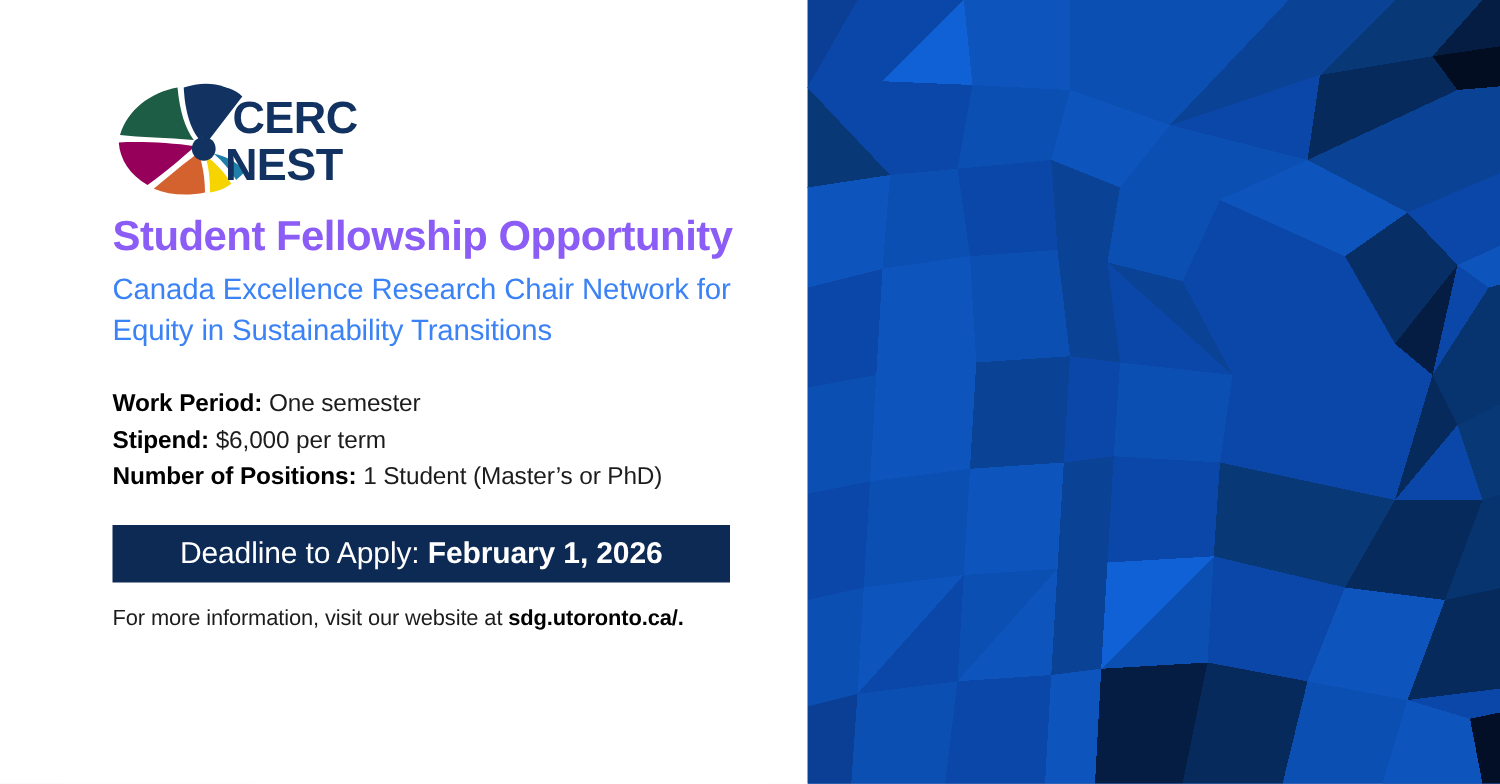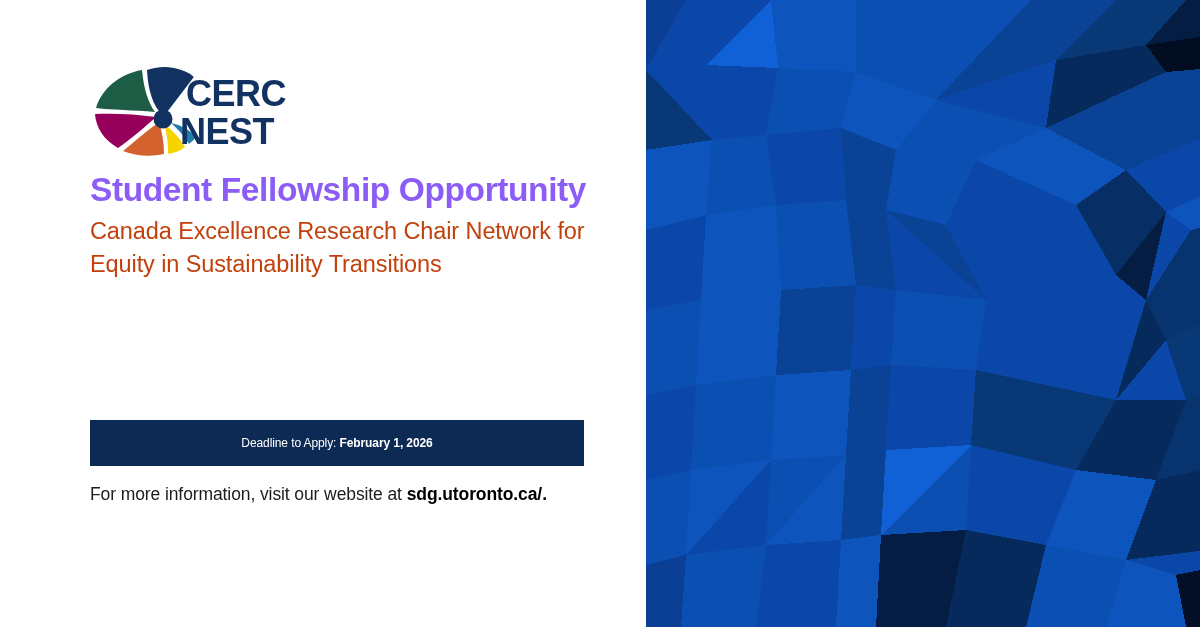--- a/index.html
+++ b/index.html
@@ -58,21 +58,21 @@
     white-space: nowrap;
   }
   .subhead {
     position: absolute;
     left: 42px;
     top: 215px;
     margin: 0;
     width: 530px;
     font-size: 23.5px;
     font-weight: normal;
-    color: #c2410c;
+    color: #3b82f6;
     line-height: 1.42;
     letter-spacing: -0.1px;
   }
 
   
   .details {
     position: absolute;
     left: 42px;
     top: 309px;
     width: 540px;
@@ -97,21 +97,21 @@
     top: 420px;
     width: 494px;
     height: 46px;
     background: #0d2a55;
     display: flex;
     align-items: center;
     justify-content: center;
     box-sizing: border-box;
   }
   .deadline-text {
-    font-size: 12px;
+    font-size: 24px;
     color: #ffffff;
     letter-spacing: -0.1px;
     white-space: nowrap;
   }
   .deadline-date {
     font-weight: bold;
     color: #ffffff;
   }
 
   
@@ -172,20 +172,34 @@
 
         <text x="96" y="44" font-family="'Liberation Sans', sans-serif" font-size="36" font-weight="bold" fill="#123262" letter-spacing="-0.5">CERC</text>
         <text x="90" y="82" font-family="'Liberation Sans', sans-serif" font-size="36" font-weight="bold" fill="#123262" letter-spacing="-0.5">NEST</text>
       </svg>
     </div>
 
     <h1 class="headline">Student Fellowship Opportunity</h1>
 
     <p class="subhead">Canada Excellence Research Chair Network for Equity in Sustainability Transitions</p>
 
+    <div class="details">
+      <div class="detail-line">
+        <span class="detail-label">Work Period:</span>
+        <span class="detail-value">One semester</span>
+      </div>
+      <div class="detail-line">
+        <span class="detail-label">Stipend:</span>
+        <span class="detail-value">$6,000 per term</span>
+      </div>
+      <div class="detail-line">
+        <span class="detail-label">Number of Positions:</span>
+        <span class="detail-value">1 Student (Master’s or PhD)</span>
+      </div>
+    </div>
 
     <div class="deadline-banner">
       <span class="deadline-text">
         <span>Deadline to Apply:</span>
         <span class="deadline-date">February 1, 2026</span>
       </span>
     </div>
 
     <div class="footer-line">
       <span>For more information, visit our website at</span>

